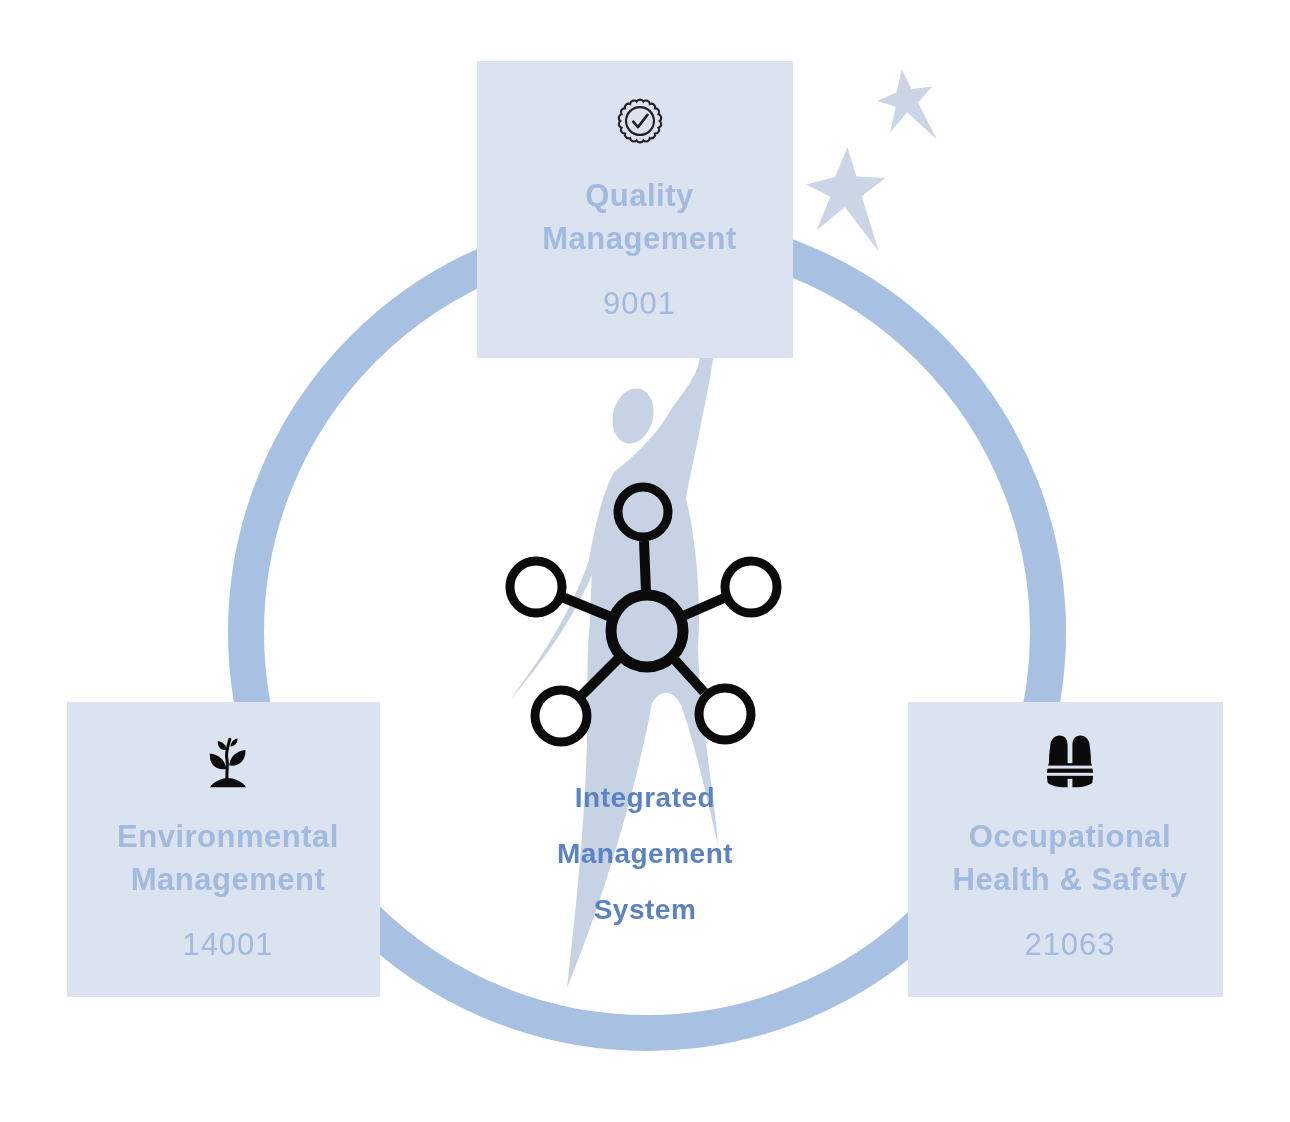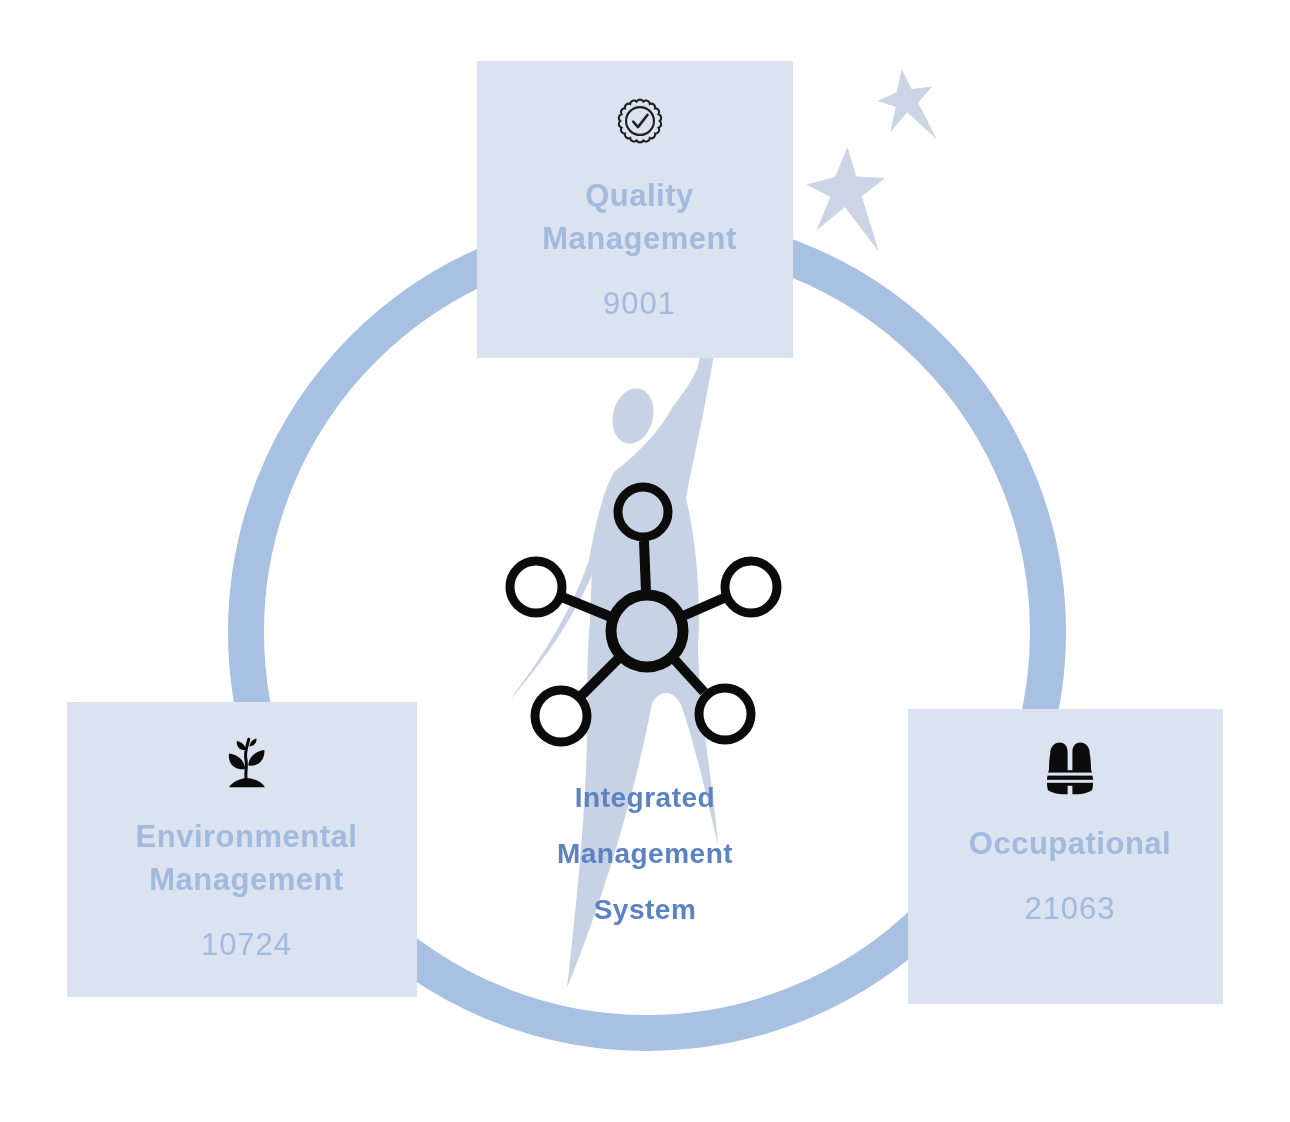--- a/index.html
+++ b/index.html
@@ -16,22 +16,22 @@
     background:#dbe2f0;
     display:flex;
     flex-direction:column;
     align-items:center;
     text-align:center;
     padding-top:27px;
     box-sizing:border-box;
     padding-left:9px;
   }
   .node-top{left:477px;top:61px;width:316px;height:297px;}
-  .node-left{left:67px;top:702px;width:350px;height:295px;}
-  .node-right{left:908px;top:702px;width:315px;height:295px;margin-top:7px;}
+  .node-left{left:67px;top:702px;width:313px;height:295px;}
+  .node-right{left:908px;top:702px;width:315px;height:295px;}
   .node-icon{height:66px;display:flex;align-items:center;justify-content:center;}
   .node-title{
     margin-top:20px;
     font-weight:bold;
     font-size:31px;
     line-height:43px;
     color:#a1badd;
     letter-spacing:0.5px;
   }
   .node-standard{
@@ -120,37 +120,38 @@
           <path d="M52,56 C70,58 80,46 79,30 C63,32 53,42 52,56 Z"></path>
           <path d="M48,30 C38,31 32,25 33,15 C42,17 47,22 48,30 Z"></path>
           <path d="M54,24 C61,24 66,19 66,11 C59,12 55,17 54,24 Z"></path>
         </g>
       </svg>
     </div>
     <div class="node-title">
       <div>Environmental</div>
       <div>Management</div>
     </div>
-    <div class="node-standard">10724</div>
+    <div class="node-standard">14001</div>
   </div>
 
   <div class="node node-right">
     <div class="node-icon">
       <svg width="60" height="60" viewBox="0 0 100 100">
         <g fill="#0b0b0b">
           <path d="M46,92 C33,93 20,90 13,85 C10,72 12,60 15,51 C15,40 16,30 17,25 C17,13 24,6 33,6 C41,6 46,12 46,22 Z"></path>
           <path d="M54,92 C67,93 80,90 87,85 C90,72 88,60 85,51 C85,40 84,30 83,25 C83,13 76,6 67,6 C59,6 54,12 54,22 Z"></path>
           <rect x="44" y="52" width="12" height="26"></rect>
         </g>
         <rect x="8" y="56" width="84" height="5" fill="#dbe2f0"></rect>
         <rect x="8" y="68" width="84" height="5" fill="#dbe2f0"></rect>
       </svg>
     </div>
     <div class="node-title">
       <div>Occupational</div>
+      <div>Health &amp; Safety</div>
     </div>
     <div class="node-standard">21063</div>
   </div>
 
   <svg class="hub" viewBox="480 450 340 320">
     <g stroke="#0b0b0b" stroke-width="10" stroke-linecap="butt">
       <line x1="646" y1="592" x2="644" y2="541"></line>
       <line x1="611" y1="617" x2="562" y2="597"></line>
       <line x1="683" y1="616" x2="724" y2="598"></line>
       <line x1="619" y1="658" x2="582" y2="695"></line>

